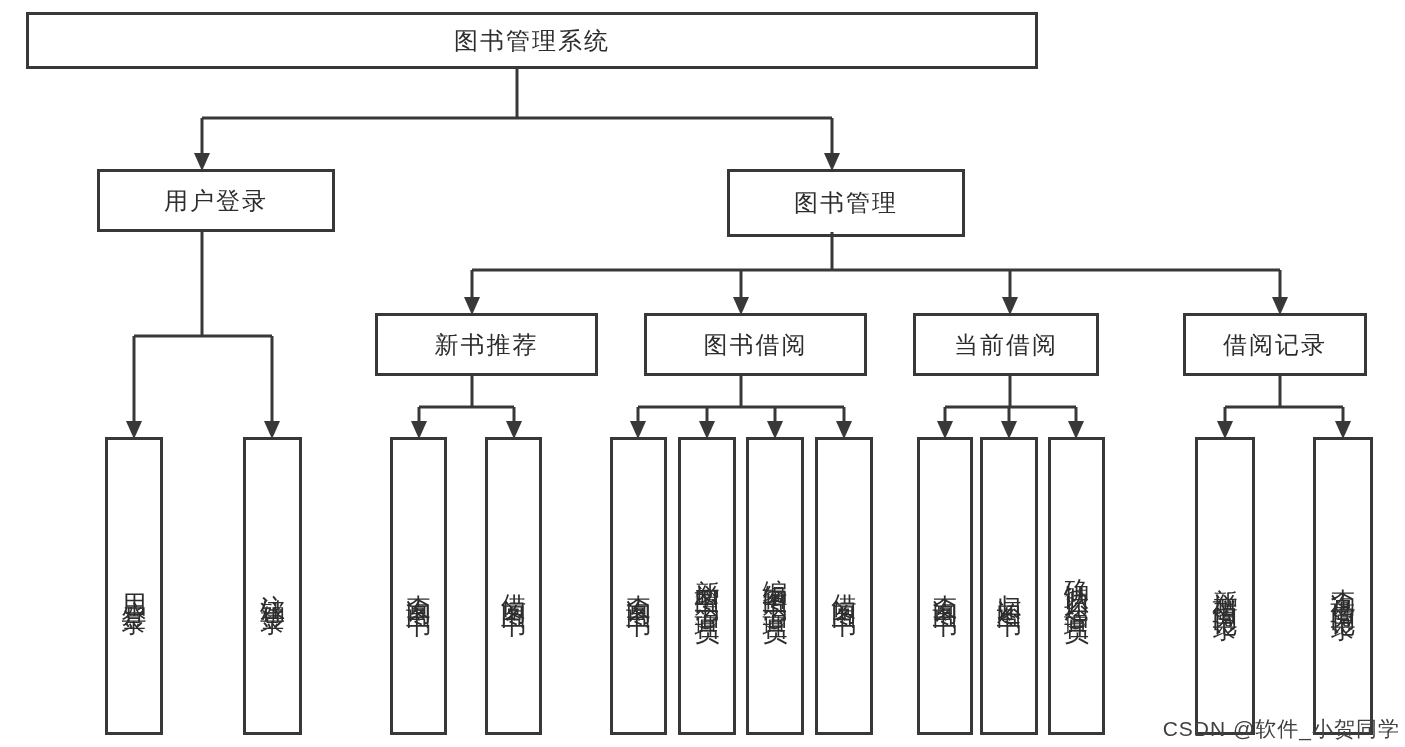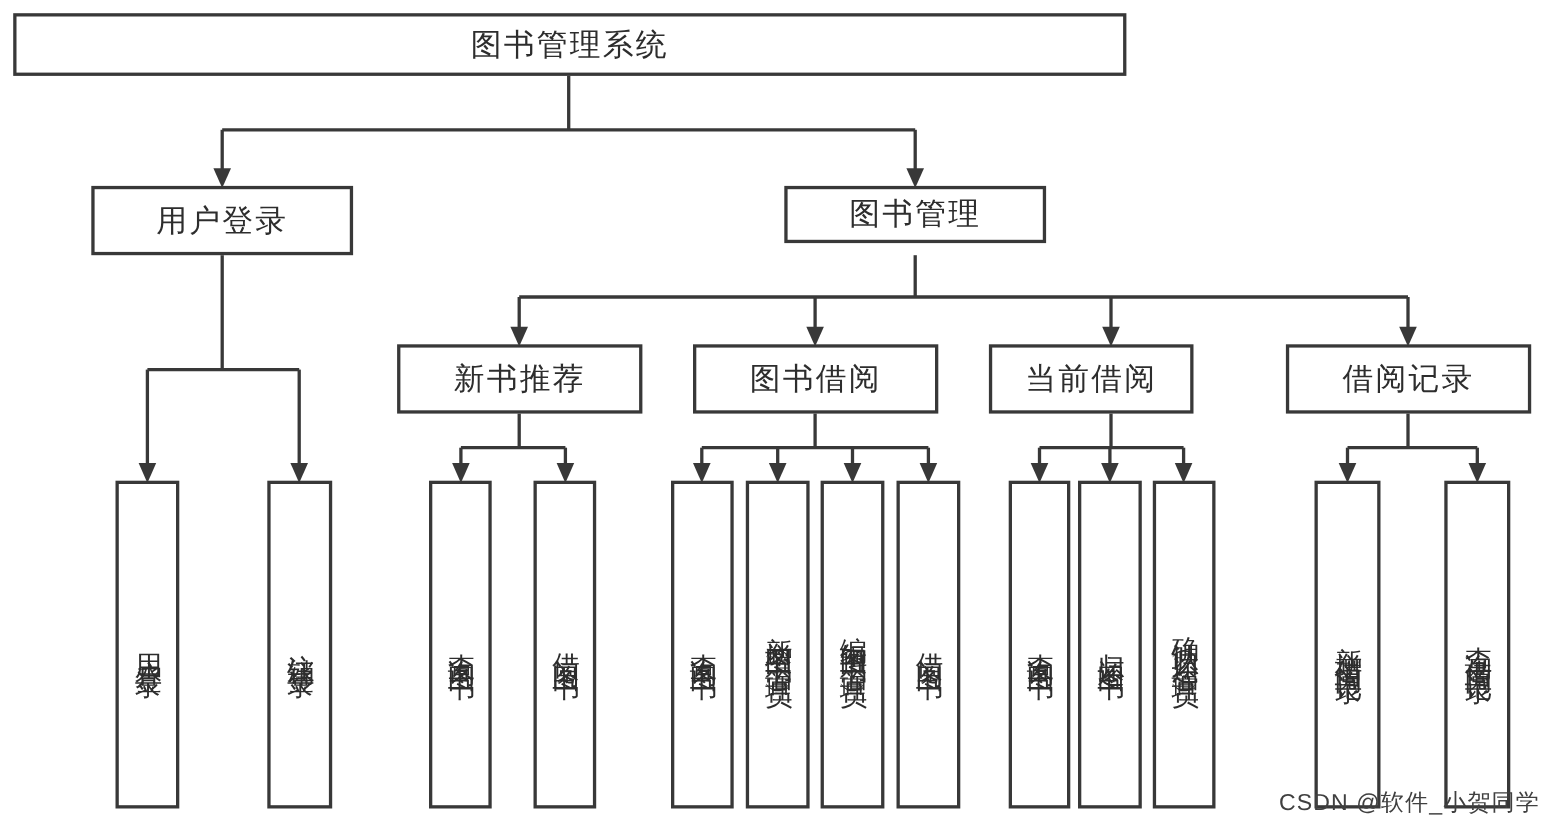--- a/index.html
+++ b/index.html
@@ -12,24 +12,25 @@
     font-family: "Liberation Sans", sans-serif;
   }
   .hbox {
     position: absolute;
     box-sizing: border-box;
     background: #ffffff;
     border: 3px solid #383838;
     display: flex;
     align-items: center;
     justify-content: center;
-    font-size: 28px;
+    font-size: 24px;
     color: #2d2d2d;
     letter-spacing: 2px;
     z-index: 1;
+    margin-left: 14px;
   }
   .vbox {
     position: absolute;
     box-sizing: border-box;
     top: 437px;
     height: 298px;
     background: #ffffff;
     border: 3px solid #383838;
     display: flex;
     align-items: center;
@@ -66,34 +67,34 @@
 
 <div id="canvas">
 
   <div class="hbox" style="left:12px;top:12px;width:1012px;height:57px">
     <span>图书管理系统</span>
   </div>
 
   <div class="hbox" style="left:83px;top:169px;width:238px;height:63px">
     <span>用户登录</span>
   </div>
-  <div class="hbox" style="left:713px;top:169px;width:238px;height:52px">
+  <div class="hbox" style="left:713px;top:169px;width:238px;height:68px">
     <span>图书管理</span>
   </div>
 
   <div class="hbox" style="left:630px;top:313px;width:223px;height:63px">
     <span>图书借阅</span>
   </div>
   <div class="hbox" style="left:361px;top:313px;width:223px;height:63px">
     <span>新书推荐</span>
   </div>
   <div class="hbox" style="left:899px;top:313px;width:186px;height:63px">
     <span>当前借阅</span>
   </div>
-  <div class="hbox" style="left:1169px;top:313px;width:223px;height:63px">
+  <div class="hbox" style="left:1169px;top:313px;width:184px;height:63px">
     <span>借阅记录</span>
   </div>
 
   <div class="vbox" style="left:105px;width:58px">
     <span>用户登录</span>
   </div>
   <div class="vbox" style="left:243px;width:59px">
     <span>注销登录</span>
   </div>
 

